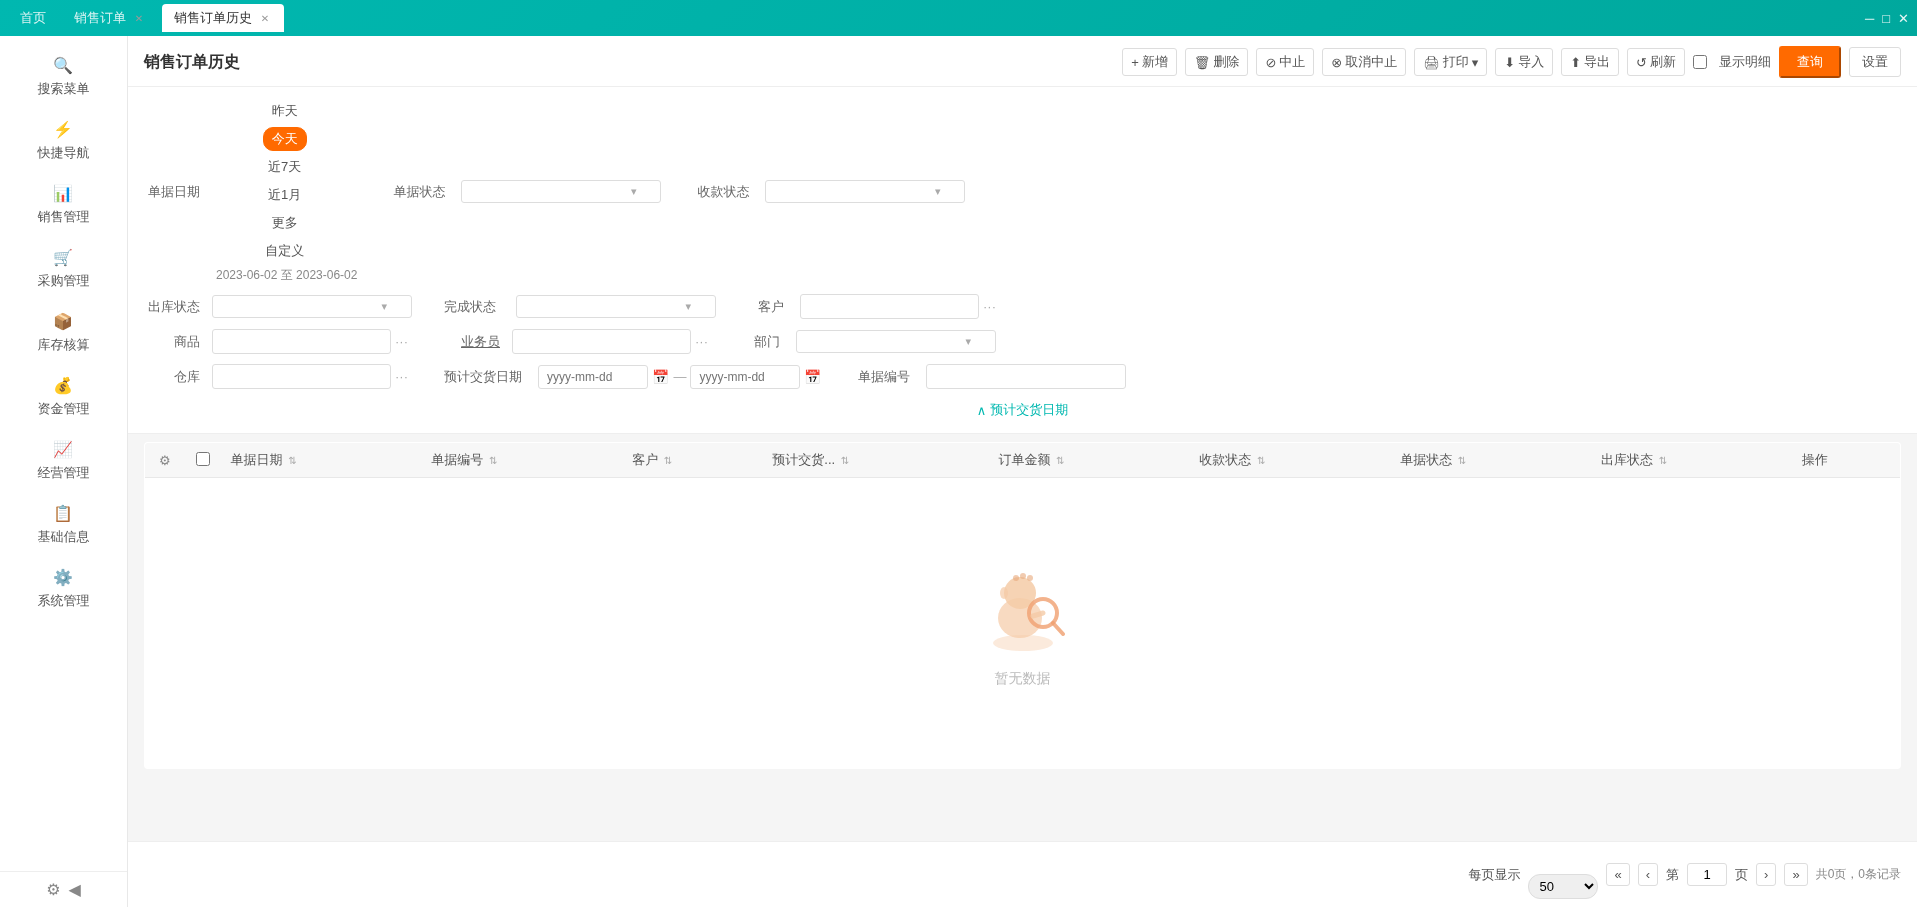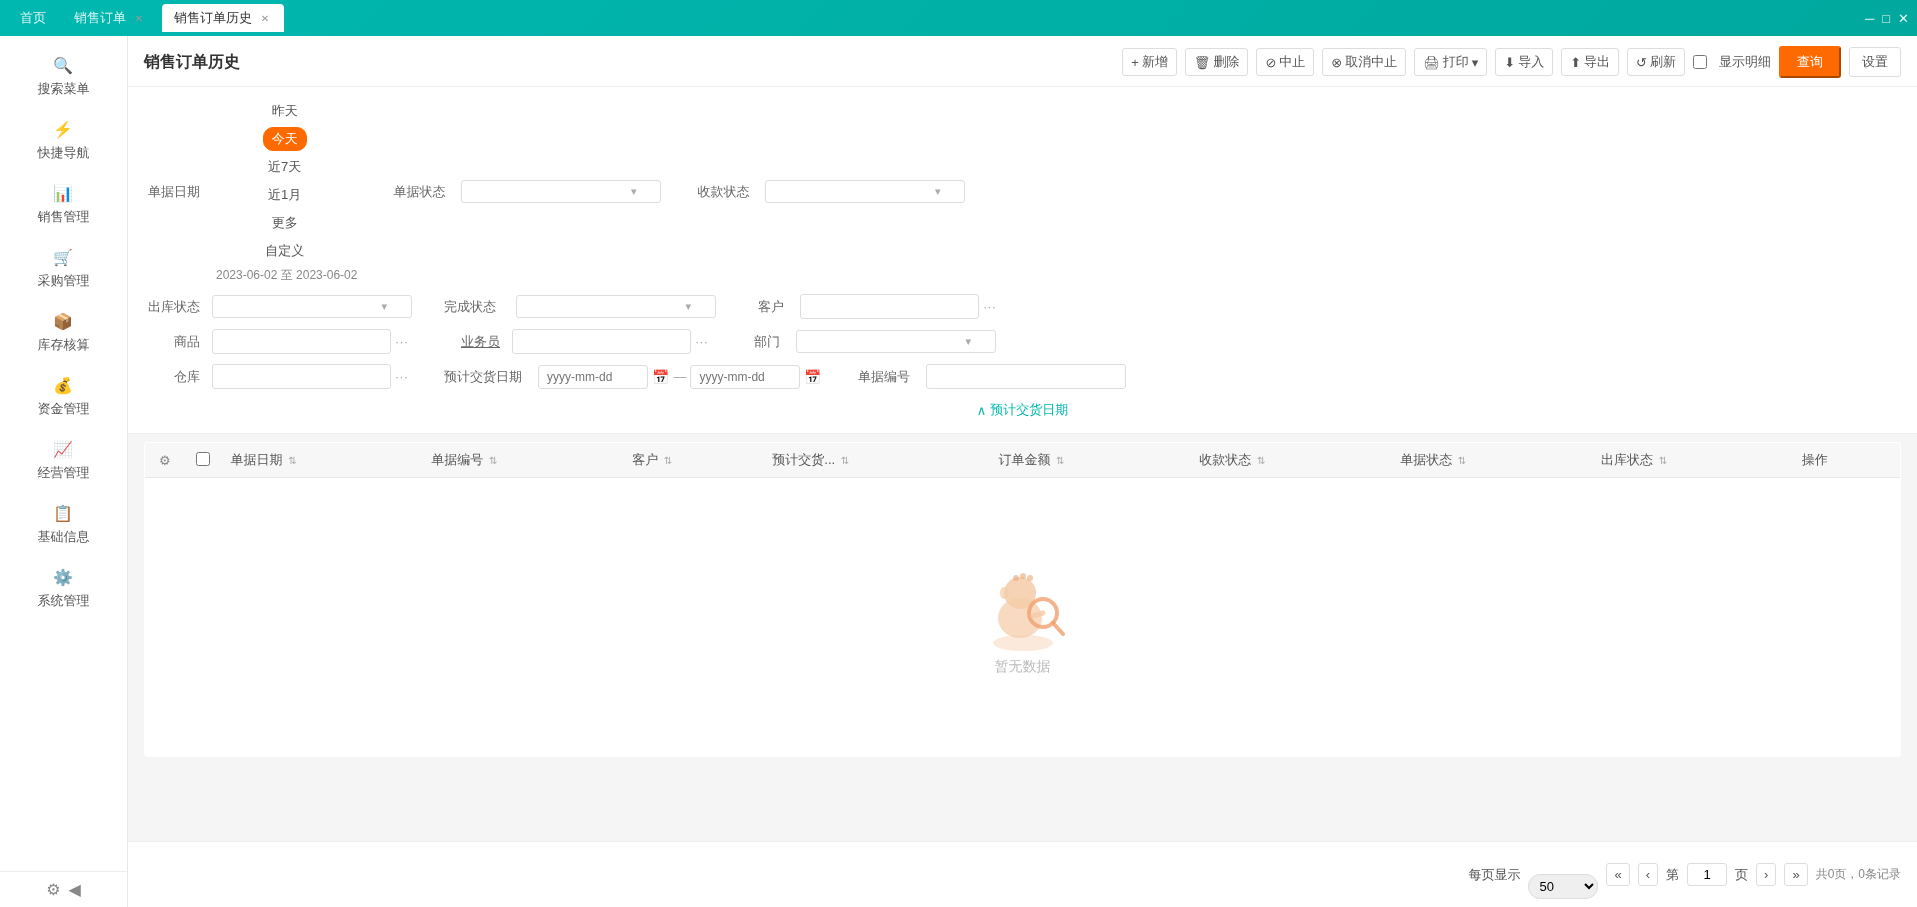--- a/index.html
+++ b/index.html
@@ -620,21 +620,21 @@
                   <line x1="85" y1="65" x2="95" y2="76" stroke="#f0a070" stroke-width="4" stroke-linecap="round" opacity="0.8"></line>
 
                   <line x1="65" y1="58" x2="75" y2="55" stroke="#f5cba7" stroke-width="5" stroke-linecap="round" opacity="0.8"></line>
 
                   <ellipse cx="36" cy="35" rx="4" ry="6" fill="#f5cba7" opacity="0.7"></ellipse>
 
                   <circle cx="48" cy="20" r="3" fill="#e8a87c" opacity="0.6"></circle>
                   <circle cx="55" cy="18" r="3" fill="#e8a87c" opacity="0.6"></circle>
                   <circle cx="62" cy="20" r="3" fill="#e8a87c" opacity="0.6"></circle>
                 </svg>
-                <span style="color:#bbb; font-size:14px; margin-top:0;">暂无数据</span>
+                <span style="color:#bbb; font-size:14px; margin-top:12px;">暂无数据</span>
               </div>
             </td>
           </tr>
         </tbody>
       </table>
     </div>
 
     <div class="pagination-bar">
       <span>每页显示</span>
       <select class="per-page-select">

